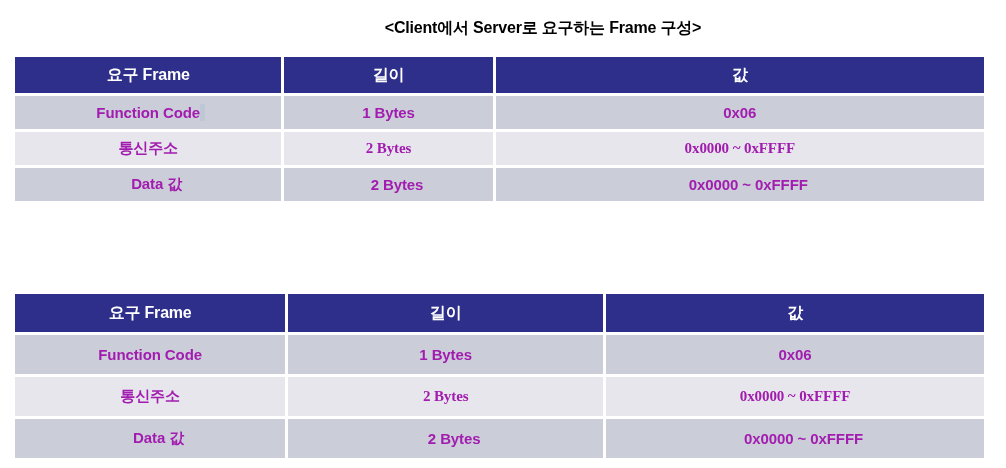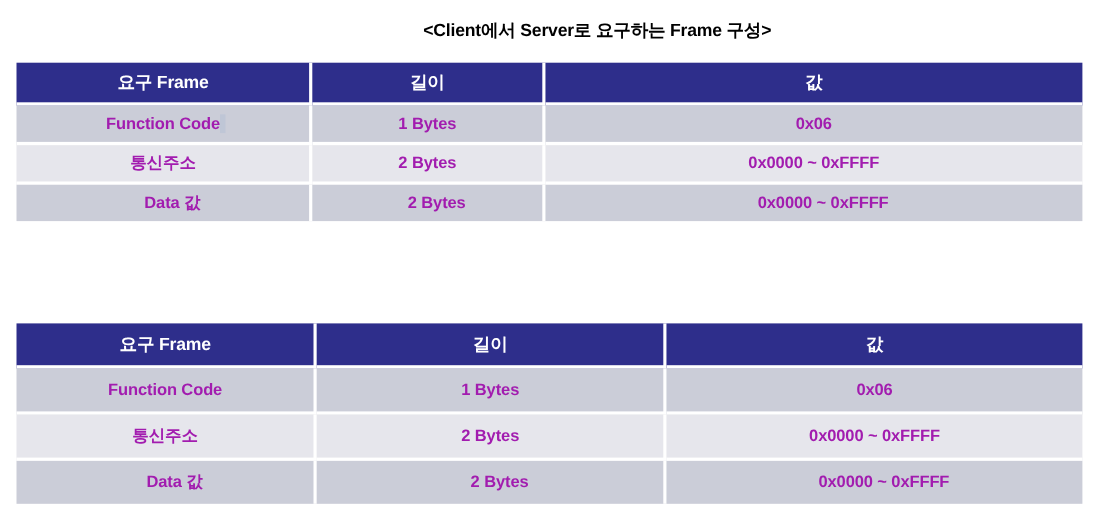--- a/index.html
+++ b/index.html
@@ -71,20 +71,21 @@
     color: #ffffff;
     font-size: 16px;
     letter-spacing: -0.2px;
   }
 
   .frame-table tbody tr.row-dark td {
     background: #cbcdd8;
   }
   .frame-table tbody tr.row-light td {
     background: #e6e6ec;
+    font-family: Liberation Serif, serif;
   }
   .frame-table tbody td {
     color: #a21caf;
     font-size: 15px;
     letter-spacing: -0.1px;
   }
 
   
   #table-client {
     left: 15px;

